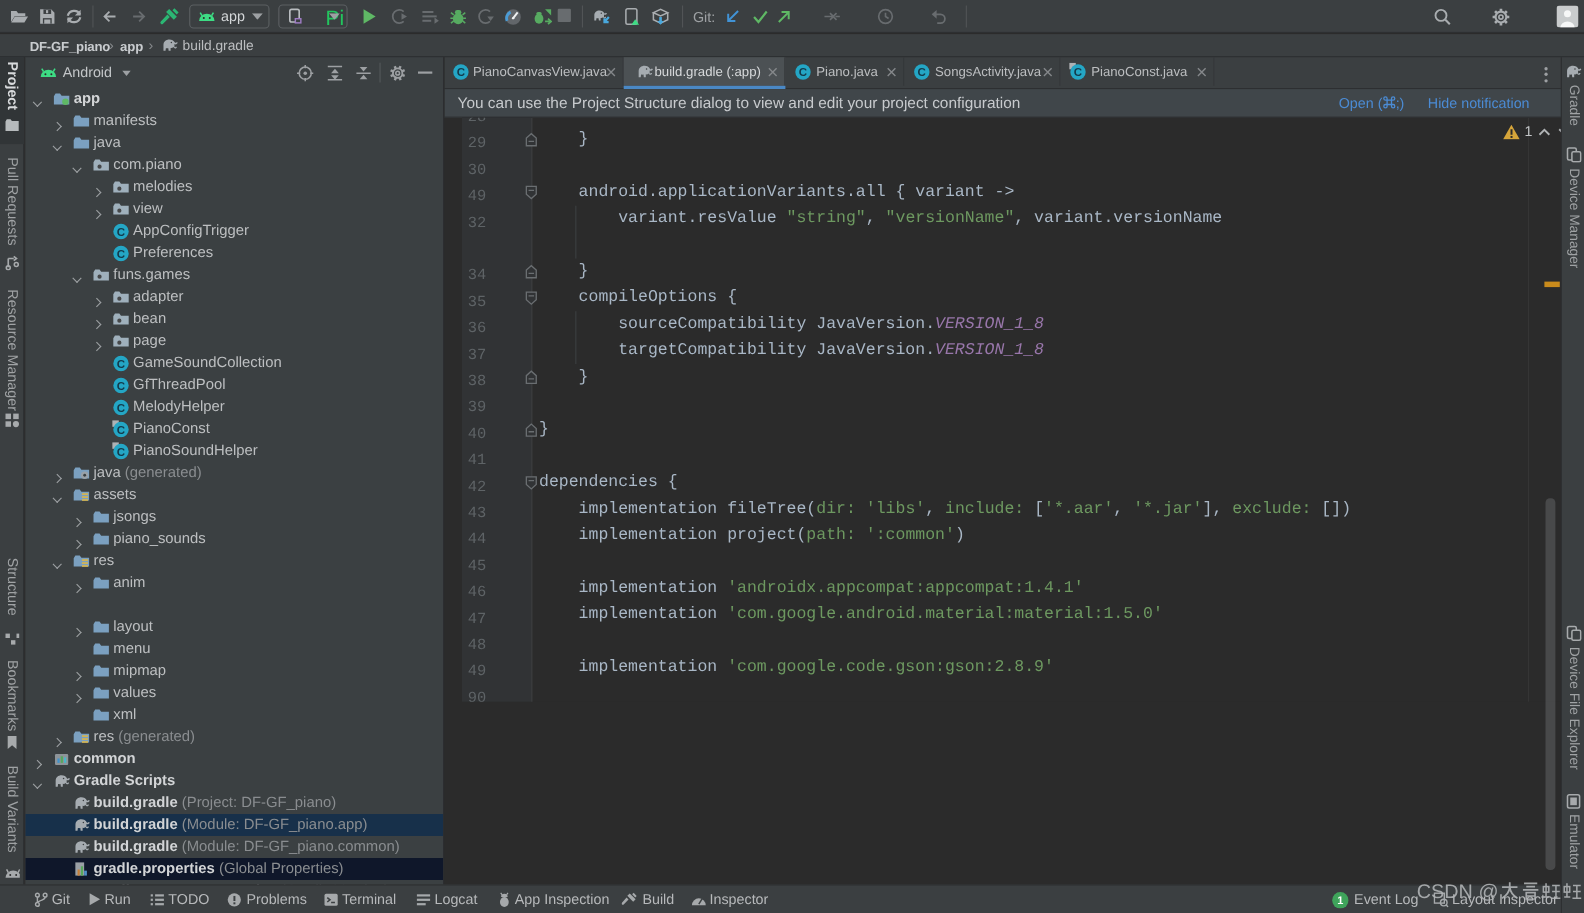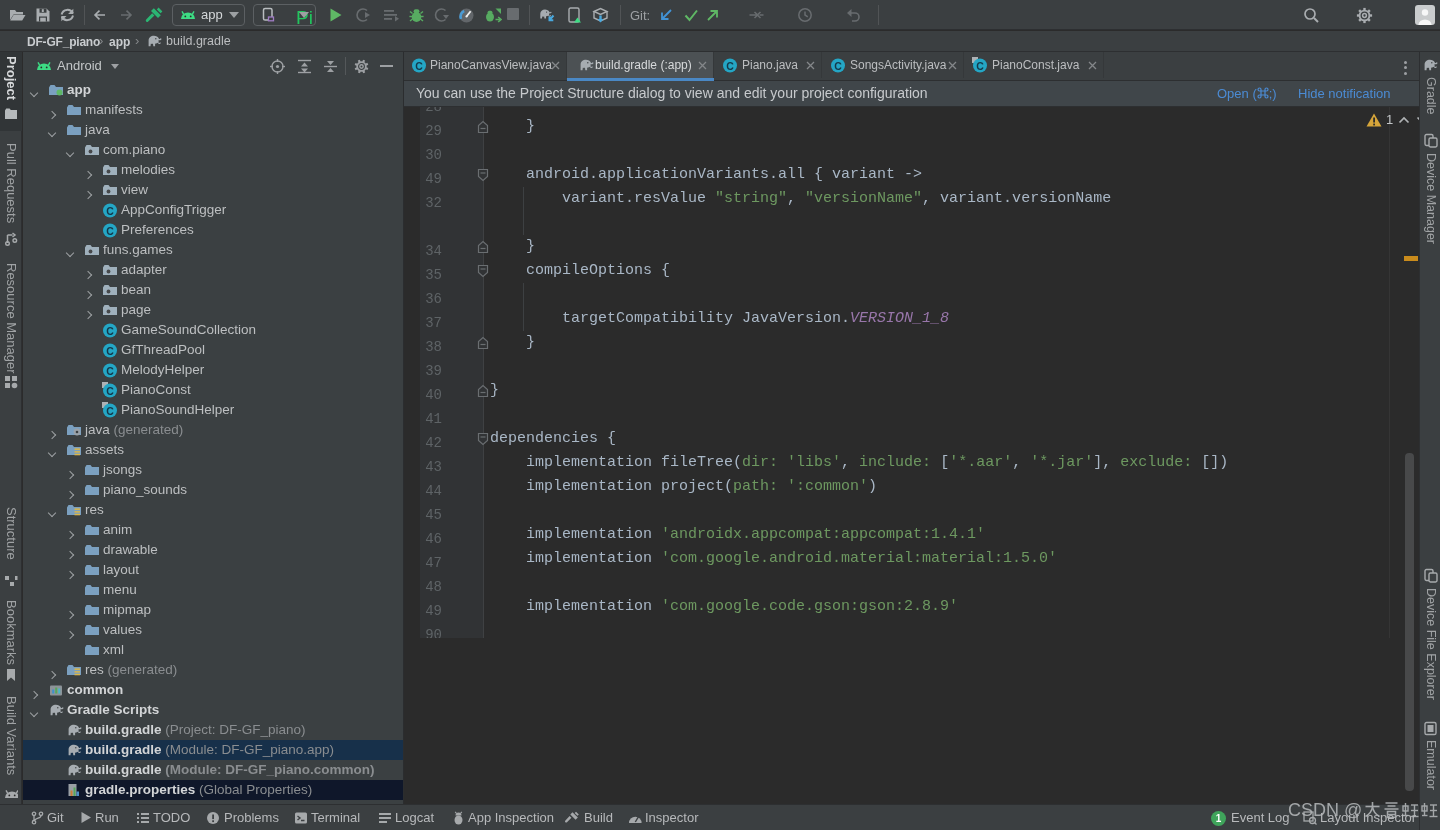--- a/index.html
+++ b/index.html
@@ -582,29 +582,20 @@
     </div>
     <div class="row" style="top:468px;">
       <span class="chev" style="left:44px"><span style="display:inline-block;width:6px;height:6px;border-right:1.5px solid #9da0a3;border-top:1.5px solid #9da0a3;transform:rotate(45deg)"></span></span>
       <span class="abs" style="left:61px;top:2px">
         <svg width="16" height="16" viewBox="0 0 16 16">
           <path fill="#7ba0c0" d="M1 5.5 l1.5-2.5 h4 l1.5 2 H15 v8 H1 z"></path>
         </svg>
       </span>
       <span class="lbl" style="left:80px">anim</span>
     </div>
-    <div class="row" style="top:488px;">
-      <span class="chev" style="left:44px"><span style="display:inline-block;width:6px;height:6px;border-right:1.5px solid #9da0a3;border-top:1.5px solid #9da0a3;transform:rotate(45deg)"></span></span>
-      <span class="abs" style="left:61px;top:2px">
-        <svg width="16" height="16" viewBox="0 0 16 16">
-          <path fill="#7ba0c0" d="M1 5.5 l1.5-2.5 h4 l1.5 2 H15 v8 H1 z"></path>
-        </svg>
-      </span>
-      <span class="lbl" style="left:80px">drawable</span>
-    </div>
     <div class="row" style="top:508px;">
       <span class="chev" style="left:44px"><span style="display:inline-block;width:6px;height:6px;border-right:1.5px solid #9da0a3;border-top:1.5px solid #9da0a3;transform:rotate(45deg)"></span></span>
       <span class="abs" style="left:61px;top:2px">
         <svg width="16" height="16" viewBox="0 0 16 16">
           <path fill="#7ba0c0" d="M1 5.5 l1.5-2.5 h4 l1.5 2 H15 v8 H1 z"></path>
         </svg>
       </span>
       <span class="lbl" style="left:80px">layout</span>
     </div>
     <div class="row" style="top:528px;">
@@ -693,21 +684,21 @@
       </span>
       <span class="lbl b" style="left:62px">build.gradle<span class="sfx" style="font-weight:normal"> (Module: DF-GF_piano.app)</span></span>
     </div>
     <div class="row" style="top:708px;">
       <span class="abs" style="left:43px;top:2px">
         <svg width="16" height="16" viewBox="0 0 16 16">
           <path fill="#a6acb1" d="M2.6 13.2 V7.6 C2.6 4.7 5 2.8 7.9 2.8 c2.4 0 4.1 1.1 4.9 2.6 .4.9 1.4.6 1.6-.1 l1.2.4 c-.3 1.4-1.8 2.1-3 1.4 V9.4 c0 .7 1 .7 1 0 h1.2 c0 2.1-2.7 2-3.1.4 -.6.6-1.6 1-2.6.8 V13.2 H7.3 l-.3-2.4 c-.7.2-1.5.2-2.2 0 l-.3 2.4 z"></path>
           <circle cx="9.8" cy="5.7" r=".7" fill="#3b3f41"></circle>
         </svg>
       </span>
-      <span class="lbl b" style="left:62px">build.gradle<span class="sfx" style="font-weight:bold"> (Module: DF-GF_piano.common)</span></span>
+      <span class="lbl b" style="left:62px">build.gradle<span class="sfx" style="font-weight:normal"> (Module: DF-GF_piano.common)</span></span>
     </div>
     <div class="row" style="top:728px;background:#0f172a;">
       <span class="abs" style="left:43px;top:2px">
         <svg width="16" height="16" viewBox="0 0 16 16">
           <rect x="2.5" y="2" width="8" height="12" fill="#9aa0a5"></rect>
           <rect x="4.5" y="8.5" width="2" height="5.5" fill="#c77f38"></rect>
           <rect x="7.5" y="5.5" width="2" height="8.5" fill="#56a85c"></rect>
           <rect x="10.5" y="9.5" width="2.5" height="4.5" fill="#4e90c8"></rect>
         </svg>
       </span>
@@ -825,21 +816,21 @@
           </svg></span><span class="code">    android.applicationVariants.all { variant -&gt;</span></div>
       <div class="codeline" style="top:80px"><span class="num" style="top:4px">32</span><span class="code">        variant.resValue <span class="s">"string"</span>, <span class="s">"versionName"</span>, variant.versionName</span></div>
       <div class="codeline" style="top:128px"><span class="num" style="top:4px">34</span><span class="abs" style="left:57px;top:5px"><svg width="12" height="14" viewBox="0 0 12 14">
             <path fill="#313335" stroke="#6a6e71" stroke-width="1.2" d="M1.5 12.5 h9 v-7 l-4.5-4 -4.5 4 z"></path>
             <line x1="3.5" y1="8.5" x2="8.5" y2="8.5" stroke="#6a6e71" stroke-width="1.2"></line>
           </svg></span><span class="code">    }</span></div>
       <div class="codeline" style="top:152px"><span class="num" style="top:4px">35</span><span class="abs" style="left:57px;top:5px"><svg width="12" height="14" viewBox="0 0 12 14">
             <path fill="#313335" stroke="#6a6e71" stroke-width="1.2" d="M1.5 1.5 h9 v7 l-4.5 4 -4.5-4 z"></path>
             <line x1="3.5" y1="5" x2="8.5" y2="5" stroke="#6a6e71" stroke-width="1.2"></line>
           </svg></span><span class="code">    compileOptions {</span></div>
-      <div class="codeline" style="top:176px"><span class="num" style="top:4px">36</span></div>
+      <div class="codeline" style="top:176px"><span class="num" style="top:4px">36</span><span class="code">        sourceCompatibility JavaVersion.<span class="pp">VERSION_1_8</span></span></div>
       <div class="codeline" style="top:200px"><span class="num" style="top:4px">37</span><span class="code">        targetCompatibility JavaVersion.<span class="pp">VERSION_1_8</span></span></div>
       <div class="codeline" style="top:224px"><span class="num" style="top:4px">38</span><span class="abs" style="left:57px;top:5px"><svg width="12" height="14" viewBox="0 0 12 14">
             <path fill="#313335" stroke="#6a6e71" stroke-width="1.2" d="M1.5 12.5 h9 v-7 l-4.5-4 -4.5 4 z"></path>
             <line x1="3.5" y1="8.5" x2="8.5" y2="8.5" stroke="#6a6e71" stroke-width="1.2"></line>
           </svg></span><span class="code">    }</span></div>
       <div class="codeline" style="top:248px"><span class="num" style="top:4px">39</span></div>
       <div class="codeline" style="top:272px"><span class="num" style="top:4px">40</span><span class="abs" style="left:57px;top:5px"><svg width="12" height="14" viewBox="0 0 12 14">
             <path fill="#313335" stroke="#6a6e71" stroke-width="1.2" d="M1.5 12.5 h9 v-7 l-4.5-4 -4.5 4 z"></path>
             <line x1="3.5" y1="8.5" x2="8.5" y2="8.5" stroke="#6a6e71" stroke-width="1.2"></line>
           </svg></span><span class="code">}</span></div>

